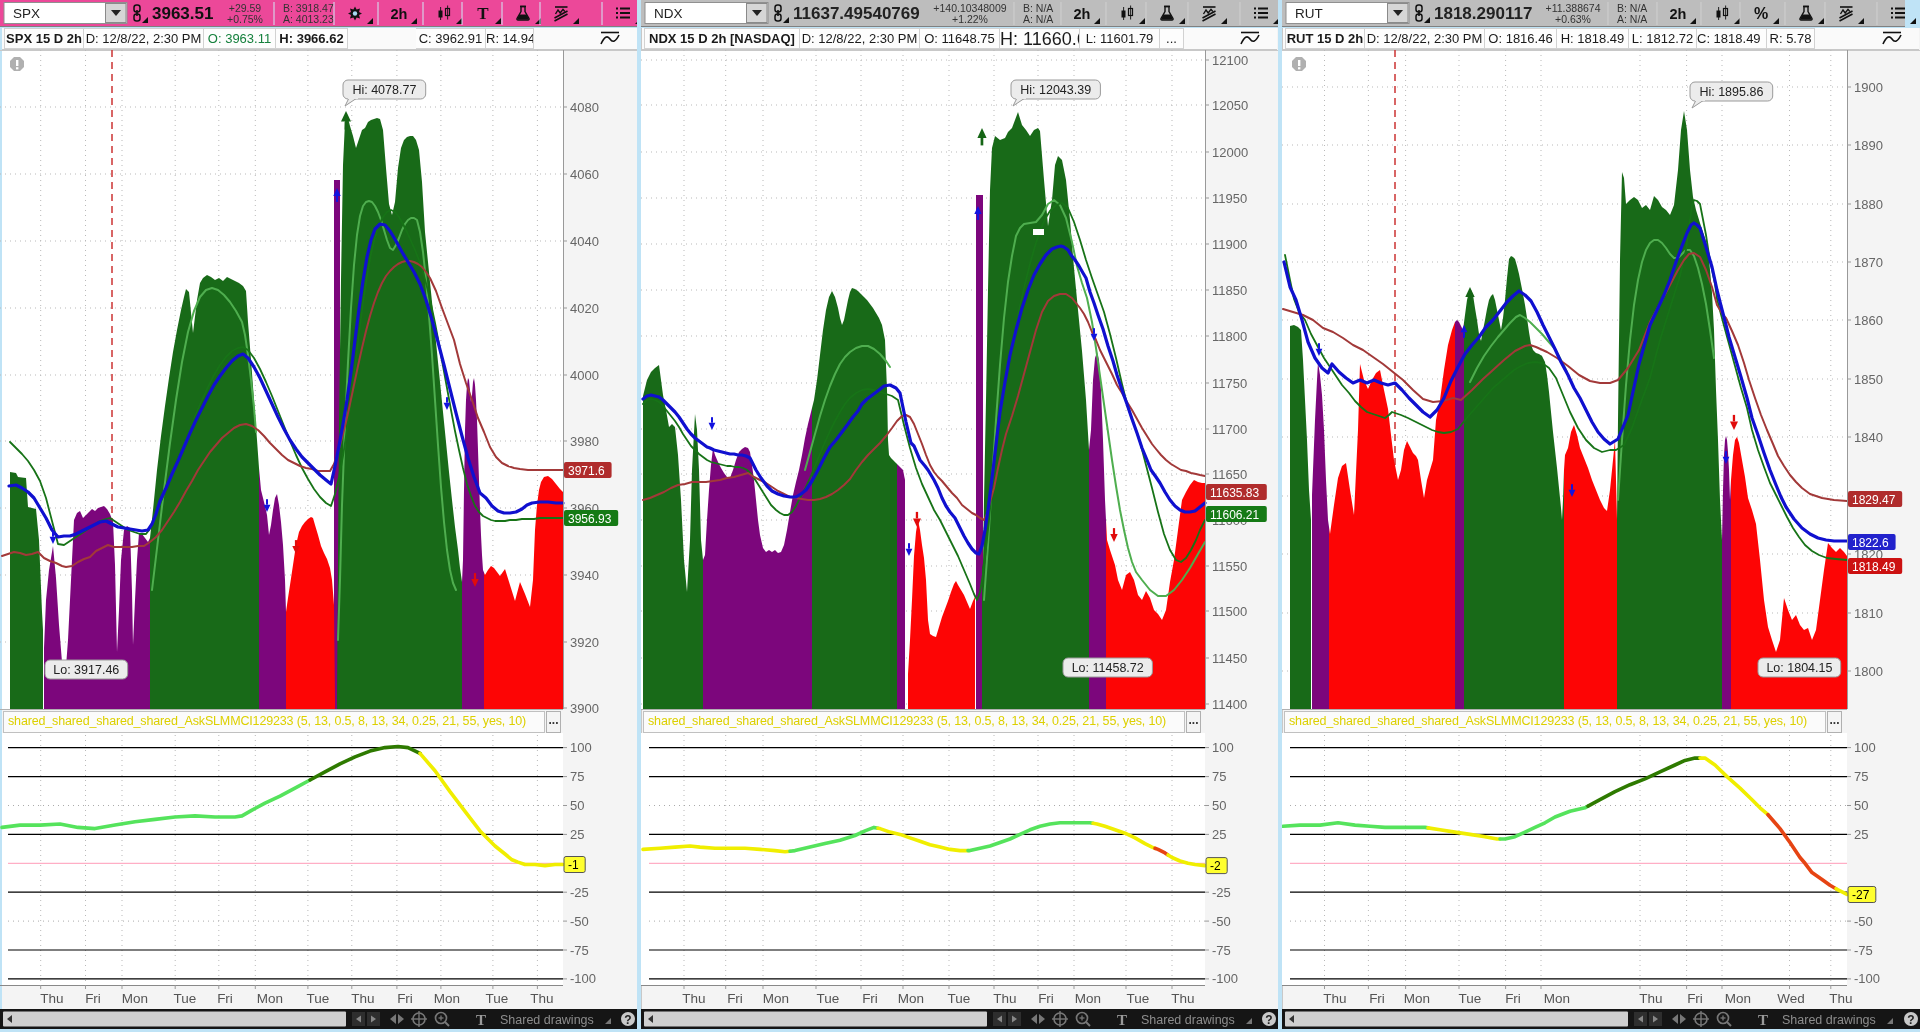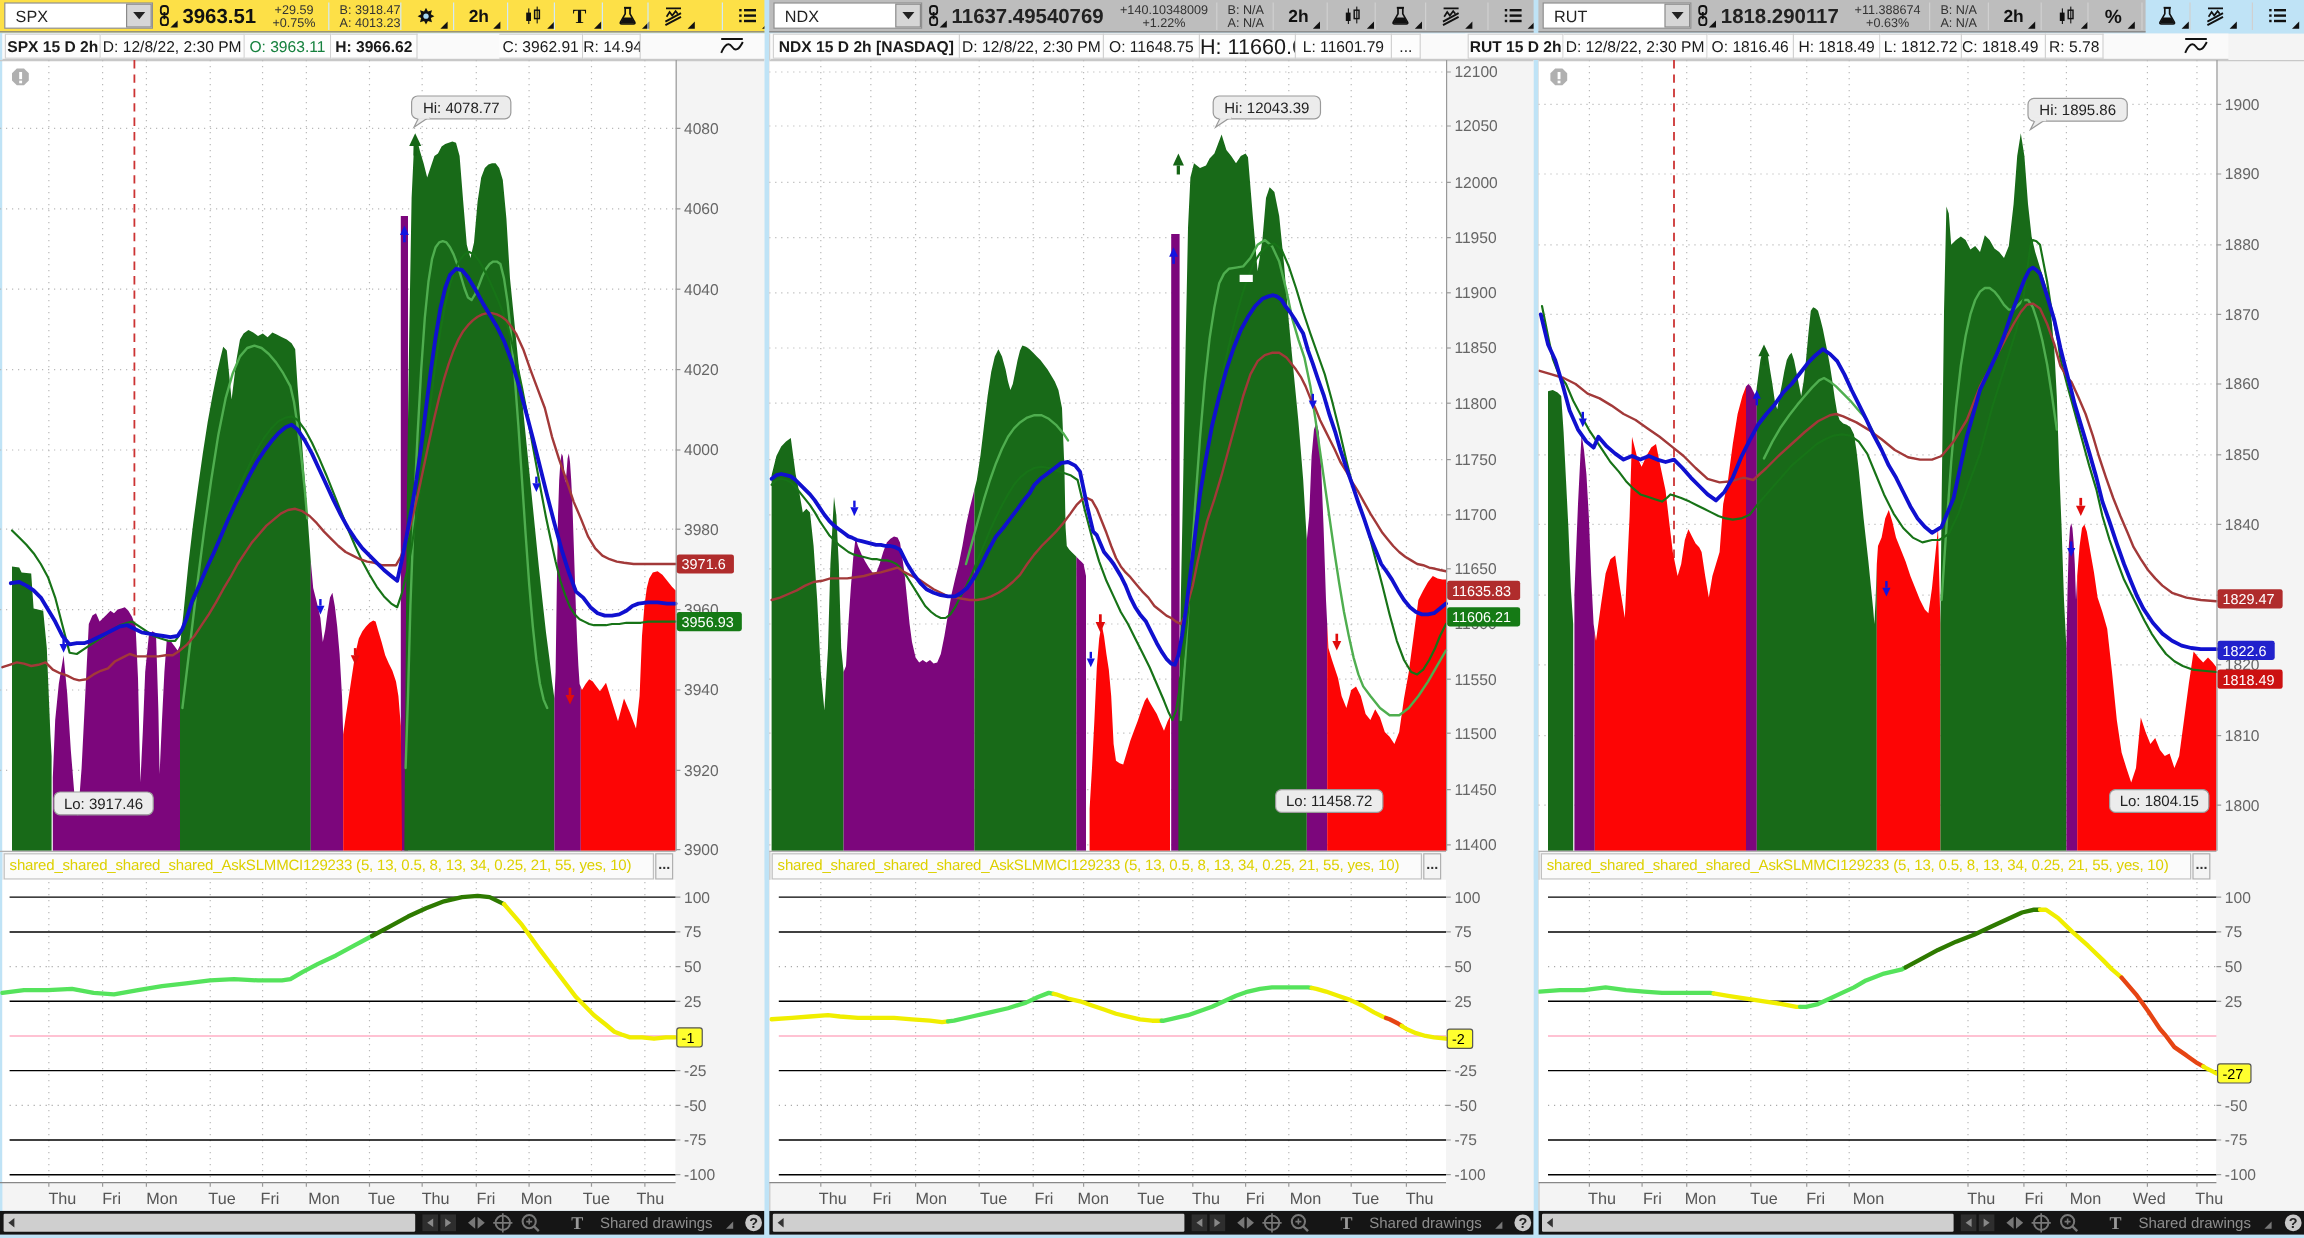--- a/index.html
+++ b/index.html
@@ -1,18 +1,18 @@
 <!DOCTYPE html>
 <html><head><meta charset="utf-8"><style>
 html,body{margin:0;padding:0;}
 body{width:1920px;height:1032px;background:#bfe3f6;overflow:hidden;position:relative;font-family:"Liberation Sans",sans-serif;}
 *{box-sizing:border-box;}
 </style></head><body>
 <div style="position:absolute;left:2px;top:28px;width:635px;height:981px;background:#f4f4f4;"></div>
-<div style="position:absolute;left:0px;top:0;width:637px;height:27px;background:#fde047;border-bottom:1px solid #808080;">
+<div style="position:absolute;left:0px;top:0;width:637px;height:27px;background:#ec4899;border-bottom:1px solid #808080;">
     <svg width="637" height="27" style="position:absolute;left:0;top:0">
       <rect x="4" y="2.5" width="123" height="21" fill="#fff" stroke="#909090"></rect>
       <rect x="105.5" y="3.5" width="20.5" height="19" fill="#d6d6d6" stroke="#8a8a8a"></rect>
       <path d="M111,10 L121,10 L116,16 Z" fill="#222"></path>
       <text x="13" y="18" font-size="13.5" fill="#222" font-family="Liberation Sans, sans-serif">SPX</text>
       <g transform="translate(133,5)">
         <rect x="1" y="0" width="6" height="7" rx="2.5" fill="none" stroke="#111" stroke-width="1.5"></rect>
         <rect x="1" y="9" width="6" height="7" rx="2.5" fill="none" stroke="#111" stroke-width="1.5"></rect>
         <rect x="3.2" y="5" width="1.6" height="6" fill="#111"></rect>
       </g>
@@ -559,21 +559,21 @@
     <line x1="445" y1="13" x2="449" y2="17" stroke="#777" stroke-width="2"></line>
     <line x1="441" y1="6.5" x2="441" y2="11.5" stroke="#777" stroke-width="1.3"></line>
     <line x1="438.5" y1="9" x2="443.5" y2="9" stroke="#777" stroke-width="1.3"></line>
     <text x="481" y="15.5" font-size="15" font-weight="bold" fill="#999" text-anchor="middle" font-family="Liberation Serif, serif">T</text>
     <text x="500" y="14.5" font-size="12.5" fill="#8d8d8d">Shared drawings</text>
     <path d="M605,15 L611,15 L611,9 Z" fill="#777"></path>
     <circle cx="628" cy="10" r="7" fill="#c9c9c9"></circle>
     <text x="628" y="14.5" font-size="12" font-weight="bold" fill="#222" text-anchor="middle">?</text>
   </svg>
 <div style="position:absolute;left:1282px;top:28px;width:638px;height:981px;background:#f4f4f4;border-left:1px solid #c8c8c8;"></div>
-<div style="position:absolute;left:1282px;top:0;width:506px;height:27px;background:#bdbdbd;border-bottom:1px solid #808080;">
+<div style="position:absolute;left:1282px;top:0;width:623px;height:27px;background:#bdbdbd;border-bottom:1px solid #808080;">
     <svg width="638" height="27" style="position:absolute;left:0;top:0">
       <rect x="4" y="2.5" width="123" height="21" fill="#fff" stroke="#909090"></rect>
       <rect x="105.5" y="3.5" width="20.5" height="19" fill="#d6d6d6" stroke="#8a8a8a"></rect>
       <path d="M111,10 L121,10 L116,16 Z" fill="#222"></path>
       <text x="13" y="18" font-size="13.5" fill="#222" font-family="Liberation Sans, sans-serif">RUT</text>
       <g transform="translate(133,5)">
         <rect x="1" y="0" width="6" height="7" rx="2.5" fill="none" stroke="#111" stroke-width="1.5"></rect>
         <rect x="1" y="9" width="6" height="7" rx="2.5" fill="none" stroke="#111" stroke-width="1.5"></rect>
         <rect x="3.2" y="5" width="1.6" height="6" fill="#111"></rect>
       </g>
@@ -622,21 +622,21 @@
           <rect x="7" y="4" width="10" height="2"></rect>
           <rect x="3" y="8.5" width="2" height="2"></rect>
           <rect x="7" y="8.5" width="10" height="2"></rect>
           <rect x="3" y="13" width="2" height="2"></rect>
           <rect x="7" y="13" width="10" height="2"></rect>
         </g>
       </g>
       <path d="M628,24 L634,24 L634,18 Z" fill="#111"></path>
     </svg>
   </div>
-<div style="position:absolute;left:1221px;top:28px;width:636px;height:22px;background:#fafafa;border-bottom:1px solid #c8c8c8;font-family:'Liberation Sans',sans-serif;">
+<div style="position:absolute;left:1283px;top:28px;width:636px;height:22px;background:#fafafa;border-bottom:1px solid #c8c8c8;font-family:'Liberation Sans',sans-serif;">
     <div style="position:absolute;left:2px;top:0;width:80px;height:21px;border:1px solid #d2d2d2;border-left:1px solid #d2d2d2;background:#fdfdfd;font-size:13px;font-weight:bold;color:#1a1a1a;text-align:center;line-height:20px;white-space:nowrap;overflow:hidden;">RUT 15 D 2h</div>
     <div style="position:absolute;left:82px;top:0;width:120px;height:21px;border:1px solid #d2d2d2;border-left:none;background:#fdfdfd;font-size:13px;font-weight:normal;color:#1a1a1a;text-align:center;line-height:20px;white-space:nowrap;overflow:hidden;">D: 12/8/22, 2:30 PM</div>
     <div style="position:absolute;left:202px;top:0;width:72px;height:21px;border:1px solid #d2d2d2;border-left:none;background:#fdfdfd;font-size:13px;font-weight:normal;color:#1a1a1a;text-align:center;line-height:20px;white-space:nowrap;overflow:hidden;">O: 1816.46</div>
     <div style="position:absolute;left:274px;top:0;width:72px;height:21px;border:1px solid #d2d2d2;border-left:none;background:#fdfdfd;font-size:13px;font-weight:normal;color:#1a1a1a;text-align:center;line-height:20px;white-space:nowrap;overflow:hidden;">H: 1818.49</div>
     <div style="position:absolute;left:346px;top:0;width:68px;height:21px;border:1px solid #d2d2d2;border-left:none;background:#fdfdfd;font-size:13px;font-weight:normal;color:#1a1a1a;text-align:center;line-height:20px;white-space:nowrap;overflow:hidden;">L: 1812.72</div>
     <div style="position:absolute;left:414px;top:0;width:70px;height:21px;border:1px solid #d2d2d2;border-left:none;background:#fdfdfd;font-size:13px;font-weight:normal;color:#1a1a1a;text-align:left;line-height:20px;white-space:nowrap;overflow:hidden;">C: 1818.49</div>
     <div style="position:absolute;left:484px;top:0;width:48px;height:21px;border:1px solid #d2d2d2;border-left:none;background:#fdfdfd;font-size:13px;font-weight:normal;color:#1a1a1a;text-align:center;line-height:20px;white-space:nowrap;overflow:hidden;">R: 5.78</div>
     <svg width="30" height="22" style="position:absolute;left:596px;top:0">
       <path d="M4,16 Q9,5 13,11 Q17,17 22,7" stroke="#111" stroke-width="1.6" fill="none"></path>
       <line x1="4" y1="4.5" x2="22" y2="4.5" stroke="#111" stroke-width="1.6"></line>

